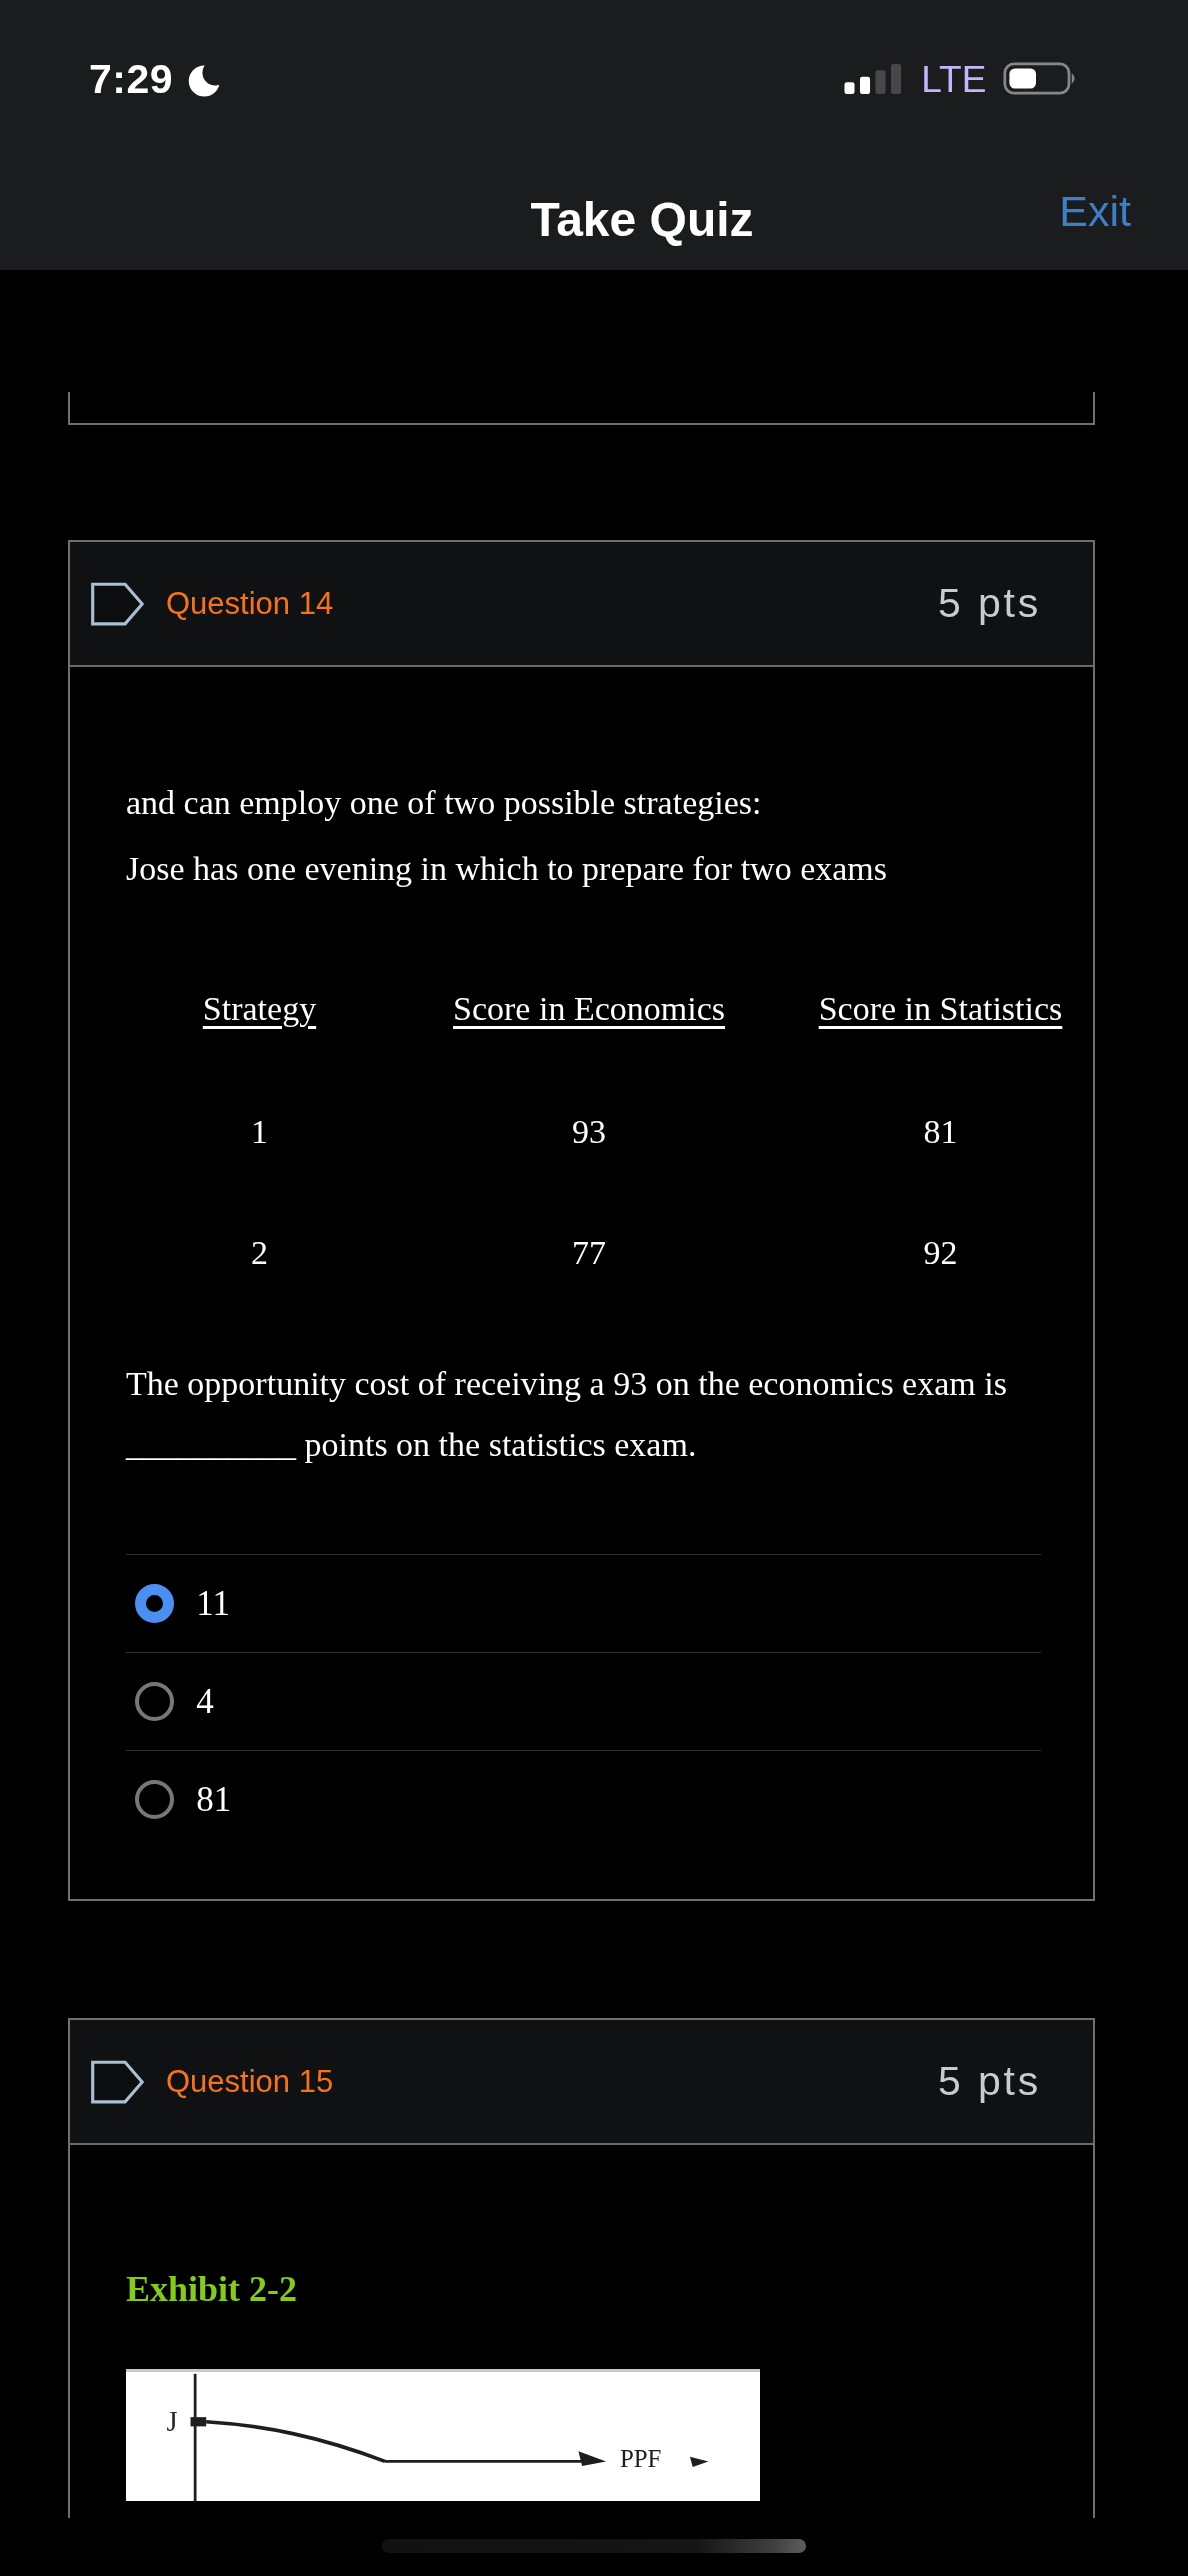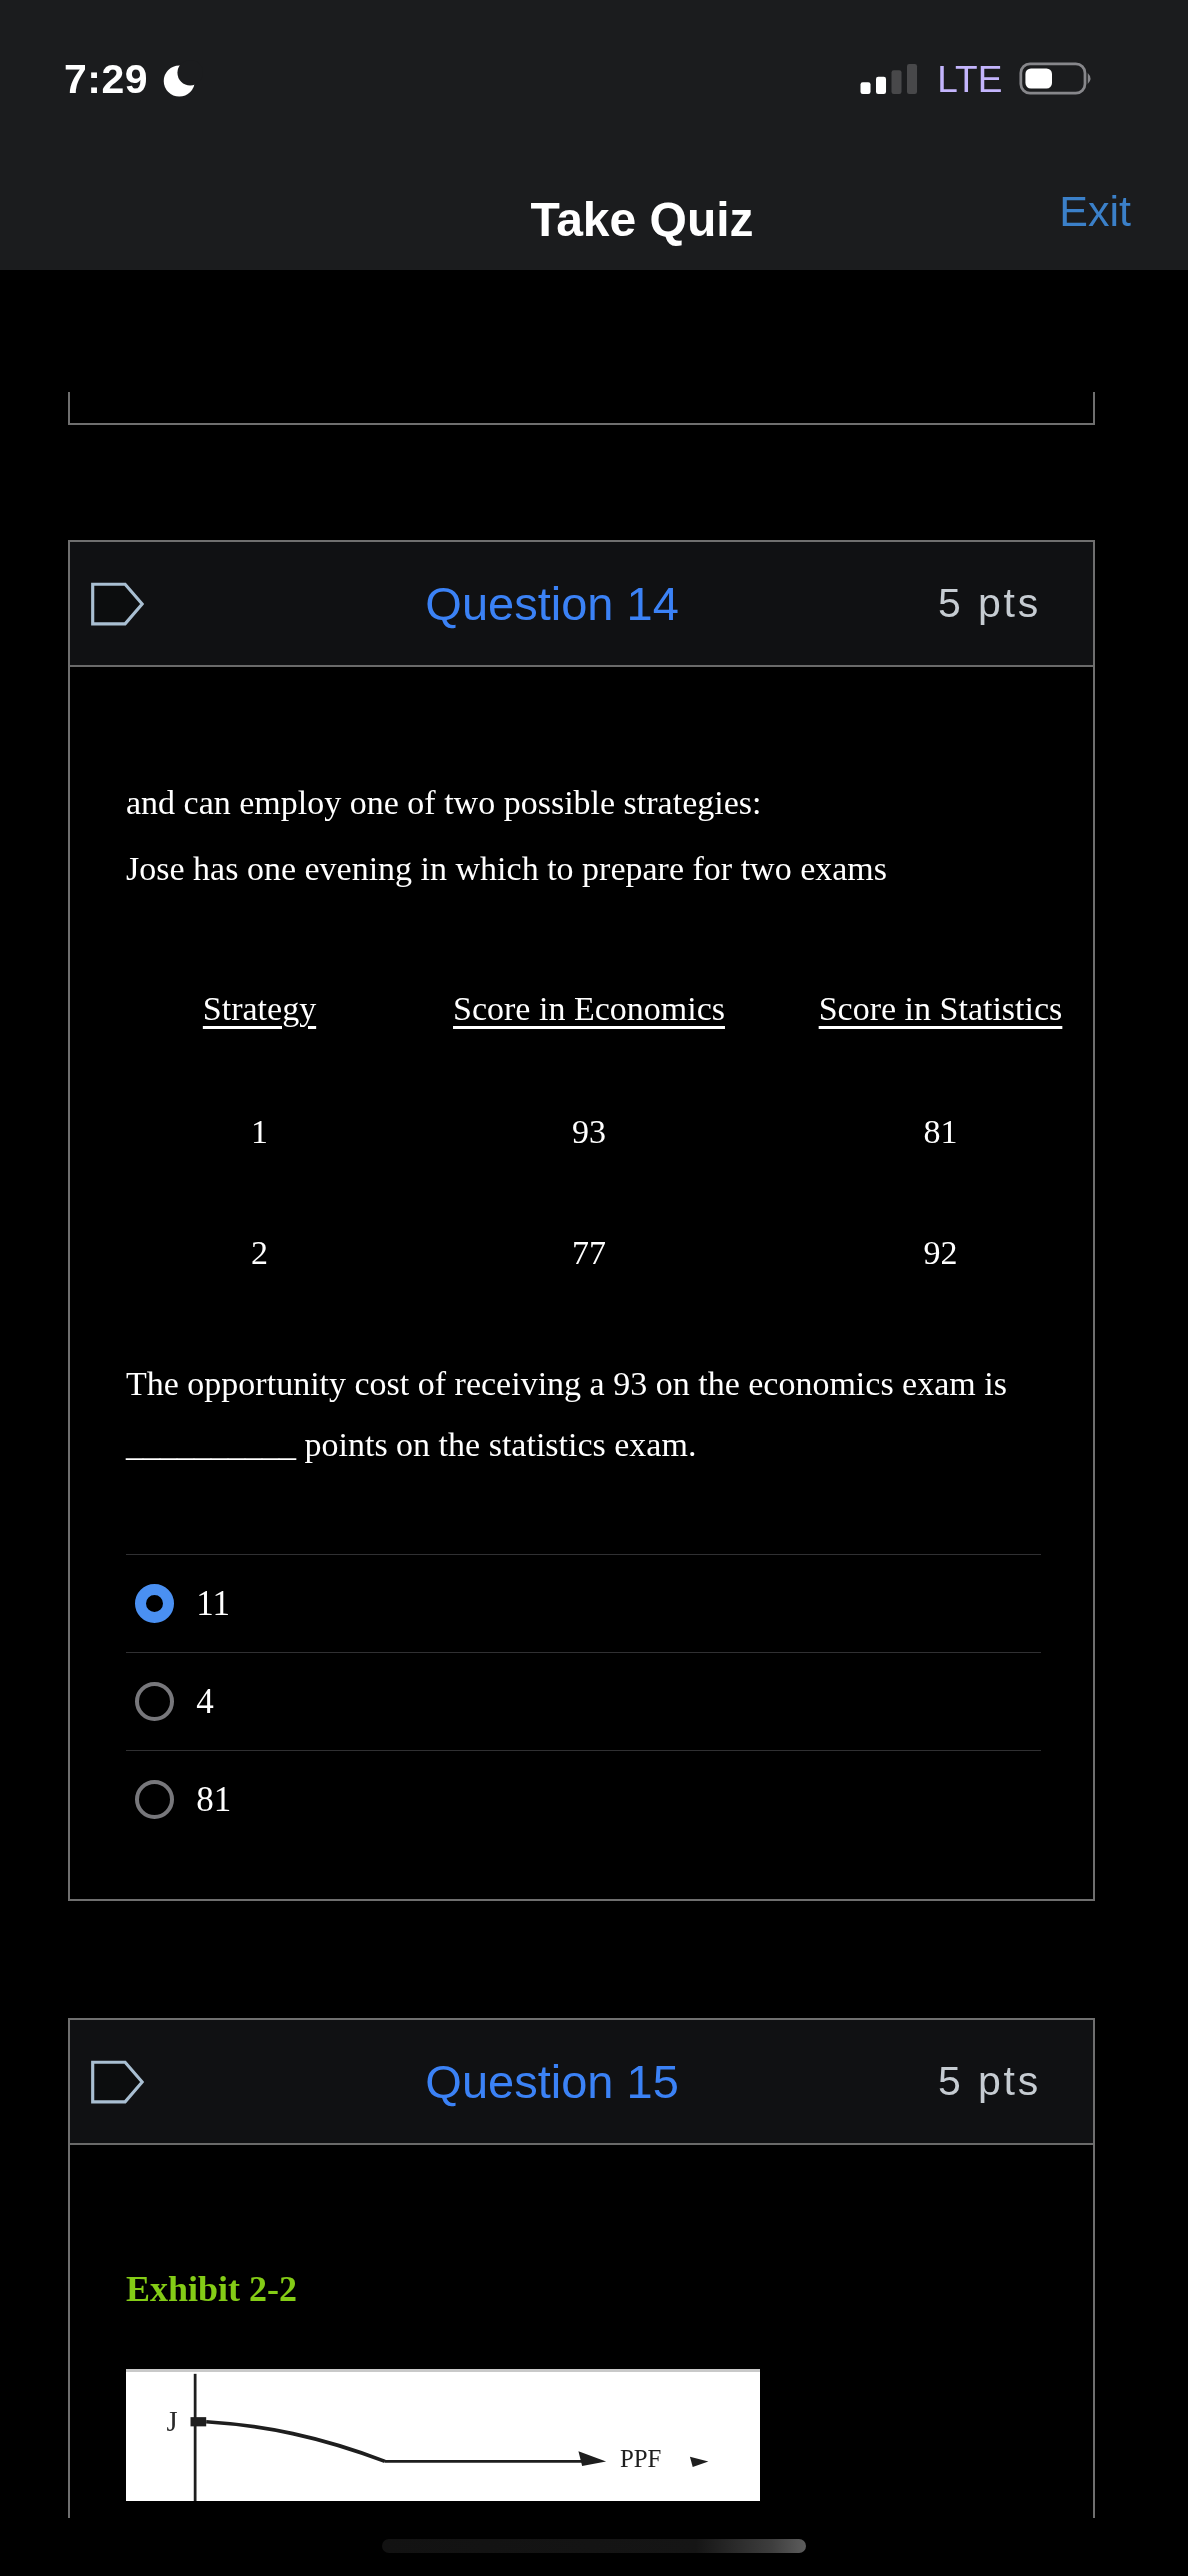--- a/index.html
+++ b/index.html
@@ -4,40 +4,40 @@
 <style>
   html,body{margin:0;padding:0;}
   body{
     width:1188px;height:2576px;overflow:hidden;position:relative;
     background:#000;
     font-family:"Liberation Sans",sans-serif;
     -webkit-font-smoothing:antialiased;
   }
   
   .topbar{height:270px;background:#1b1c1e;position:relative;}
-  .status-row{position:absolute;top:52px;left:0;right:0;height:55px;
-    display:flex;align-items:center;padding:0 92px 0 64px;box-sizing:border-box;}
+  .status-row{position:absolute;top:52px;left:0;right:16px;height:55px;
+    display:flex;align-items:center;padding:0 92px 0 89px;box-sizing:border-box;}
   .time{font-size:41px;font-weight:700;color:#fff;letter-spacing:0.5px;}
   .moon{margin-left:13px;display:inline-flex;}
   .flex-spacer{flex:1;}
   .lte{font-size:37px;font-weight:500;color:#c4b5fd;margin:0 16.6px 0 14.7px;}
   .nav-title{position:absolute;left:50%;top:192px;transform:translateX(-50%);
     font-size:48px;font-weight:700;color:#fff;margin-left:48px;}
   .exit-btn{position:absolute;right:57px;top:187px;font-size:43px;color:#3b80c9;
     background:none;border:none;padding:0;font-family:inherit;cursor:pointer;text-align:right;}
   
   .remnant{margin:122px 0 0 68px;width:1023px;height:31px;
     border:2.8px solid #6f6f6f;border-top:none;}
   .card{margin-left:68px;width:1023px;border:2.8px solid #6f6f6f;background:#000;}
   .card.q14{margin-top:115px;}
   .card.q15{margin-top:117px;min-height:498px;border-bottom:none;}
   .card-header{height:123px;background:#101113;border-bottom:2.8px solid #6a6a6a;
     display:flex;align-items:center;padding:0 52px 0 20px;}
   .flag{width:54px;height:44px;margin-right:22px;flex:none;cursor:pointer;}
-  .q-title{font-size:47px;font-weight:400;color:#3b82f6;flex:1;text-align:center;}
+  .q-title{font-size:31px;font-weight:400;color:#f97316;flex:1;}
   .q-pts{font-size:41px;color:#c6ccd2;letter-spacing:2.8px;}
   .card-body{padding:103px 52px 51px 56px;font-family:"Liberation Serif",serif;color:#fff;}
   
   .prompt{font-size:34px;line-height:66px;width:921px;}
   .exam-table{margin-top:88px;width:915px;font-size:34px;}
   .t-row{display:grid;grid-template-columns:267px 336px 311px;gap:28px;}
   .t-row span{justify-self:center;}
   .t-head span{text-decoration:underline;text-underline-offset:6.4px;}
   .t-data1{margin-top:85px;}
   .t-data2{margin-top:83px;}

